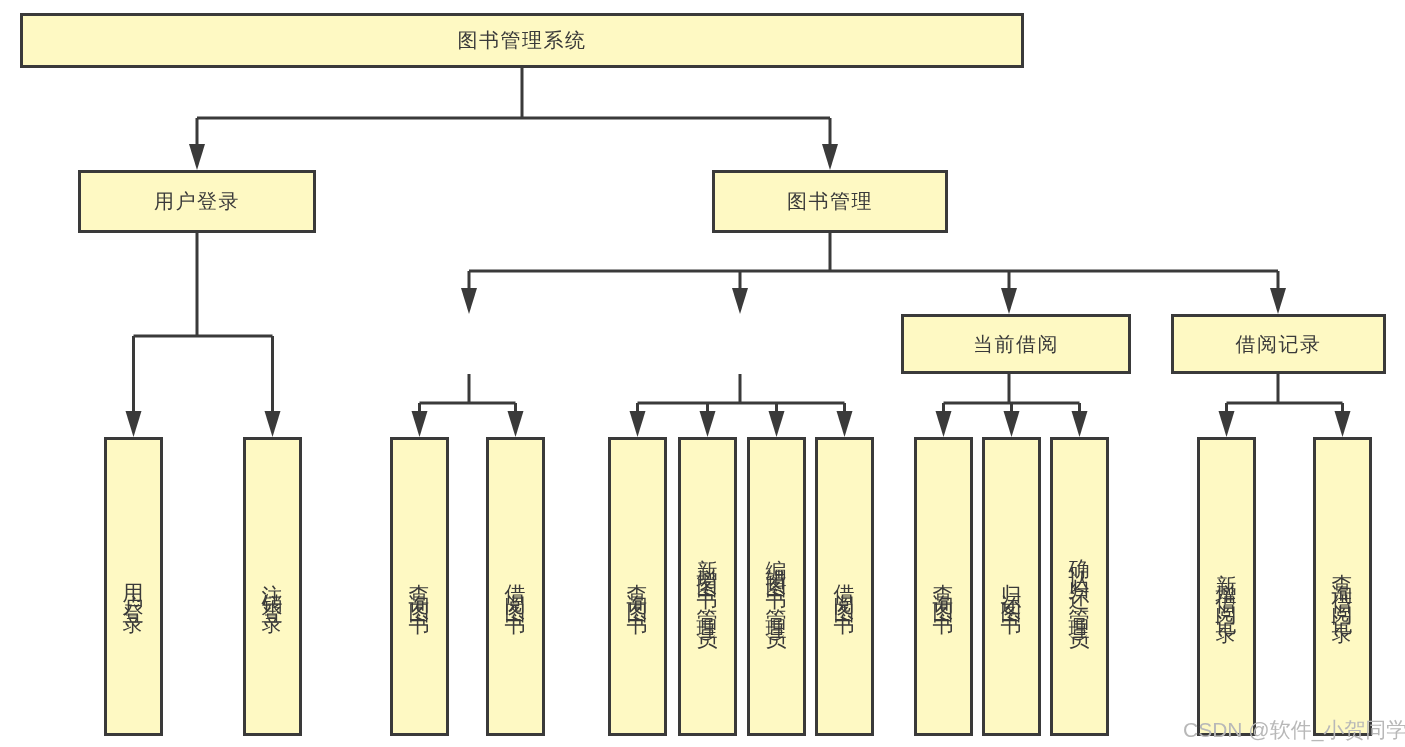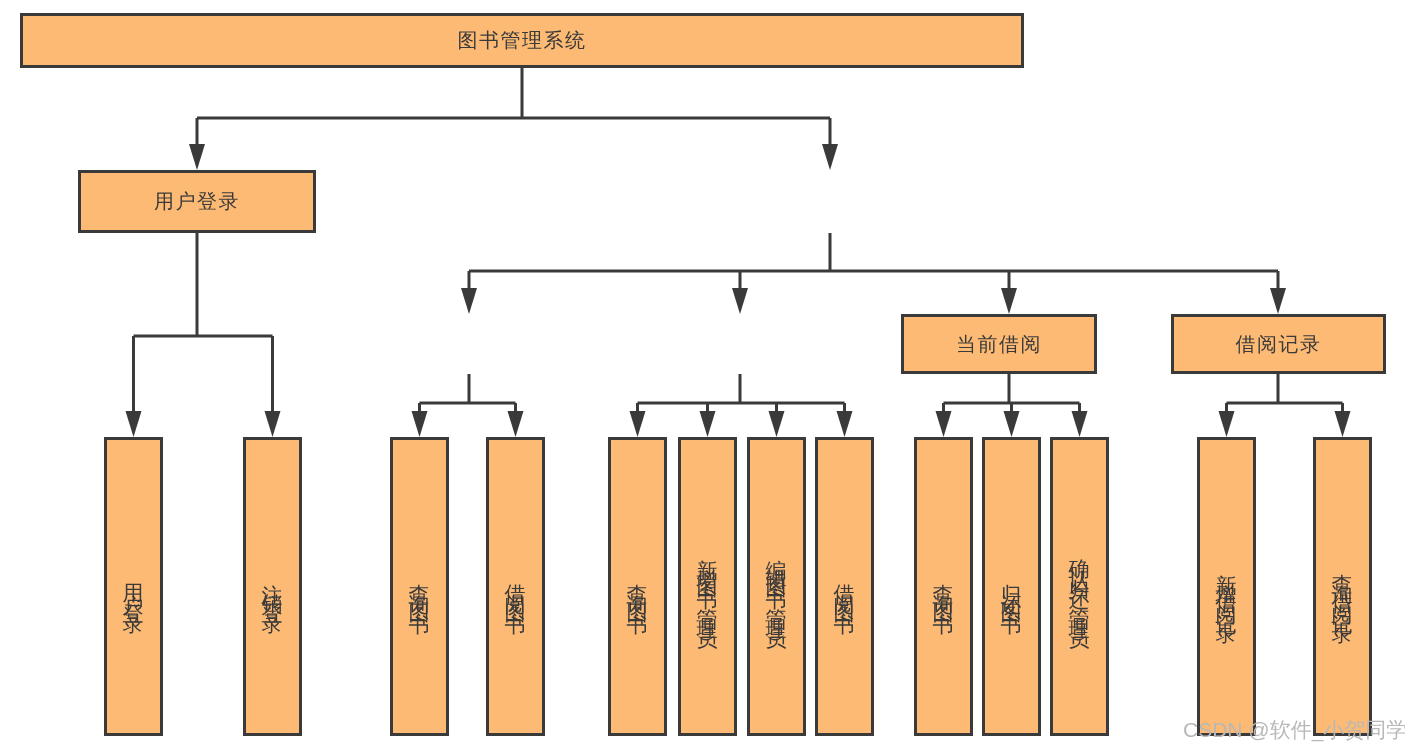--- a/index.html
+++ b/index.html
@@ -28,21 +28,21 @@
     stroke: #3a3a3a;
     stroke-width: 3;
   }
   .connectors polygon {
     fill: #3a3a3a;
     stroke: none;
   }
   .box {
     position: absolute;
     box-sizing: border-box;
-    background: #fdba74;
+    background: #fef9c3;
     border: 3px solid #3a3a3a;
     display: flex;
     align-items: center;
     justify-content: center;
     color: #3a3a3a;
     z-index: 2;
   }
   .hlabel {
     font-size: 20px;
     letter-spacing: 1.5px;
@@ -60,21 +60,21 @@
     line-height: 1;
     letter-spacing: 10px;
     white-space: nowrap;
   }
   
   .n-root  { left: 20px;   top: 13px;  width: 1004px; height: 55px; }
   .n-l2-0  { left: 78px;   top: 170px; width: 238px;  height: 63px; }
   .n-l2-1  { left: 712px;  top: 170px; width: 236px;  height: 63px; }
   .n-l3-0  { left: 360px;  top: 314px; width: 218px;  height: 60px; }
   .n-l3-1  { left: 632px;  top: 314px; width: 217px;  height: 60px; }
-  .n-l3-2  { left: 901px;  top: 314px; width: 196px;  height: 60px; }
+  .n-l3-2  { left: 901px;  top: 314px; width: 230px;  height: 60px; }
   .n-l3-3  { left: 1171px; top: 314px; width: 215px;  height: 60px; }
   .n-lf-0  { left: 104px;  }
   .n-lf-1  { left: 243px;  }
   .n-lf-2  { left: 390px;  }
   .n-lf-3  { left: 486px;  }
   .n-lf-4  { left: 608px;  }
   .n-lf-5  { left: 678px;  }
   .n-lf-6  { left: 747px;  }
   .n-lf-7  { left: 815px;  }
   .n-lf-8  { left: 914px;  }
@@ -140,20 +140,23 @@
     </g>
   </svg>
 
   <div class="box n-root">
     <span class="hlabel">图书管理系统</span>
   </div>
 
   <div class="box n-l2-0">
     <span class="hlabel">用户登录</span>
   </div>
+  <div class="box n-l2-1">
+    <span class="hlabel">图书管理</span>
+  </div>
 
   <div class="box n-l3-2">
     <span class="hlabel">当前借阅</span>
   </div>
   <div class="box n-l3-3">
     <span class="hlabel">借阅记录</span>
   </div>
 
   <div class="box leaf n-lf-0">
     <span class="vlabel">用户登录</span>

